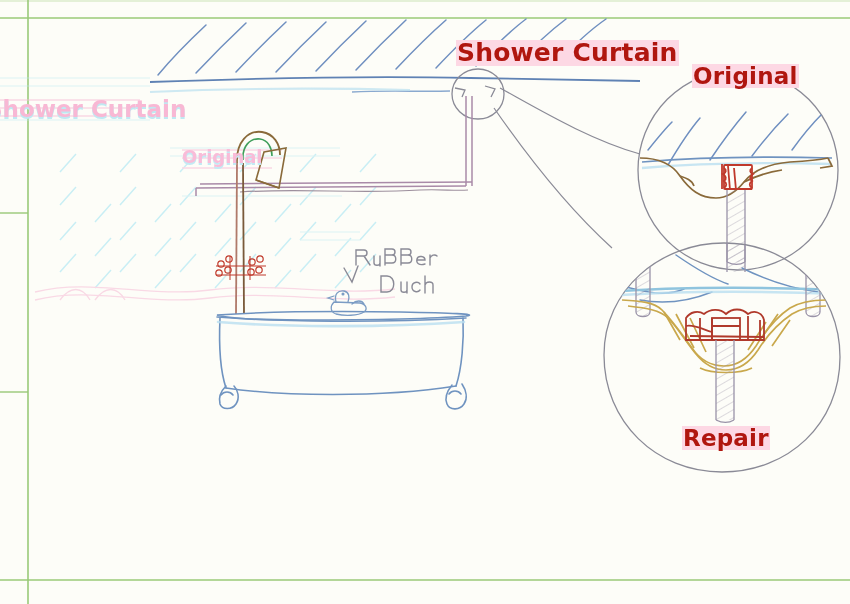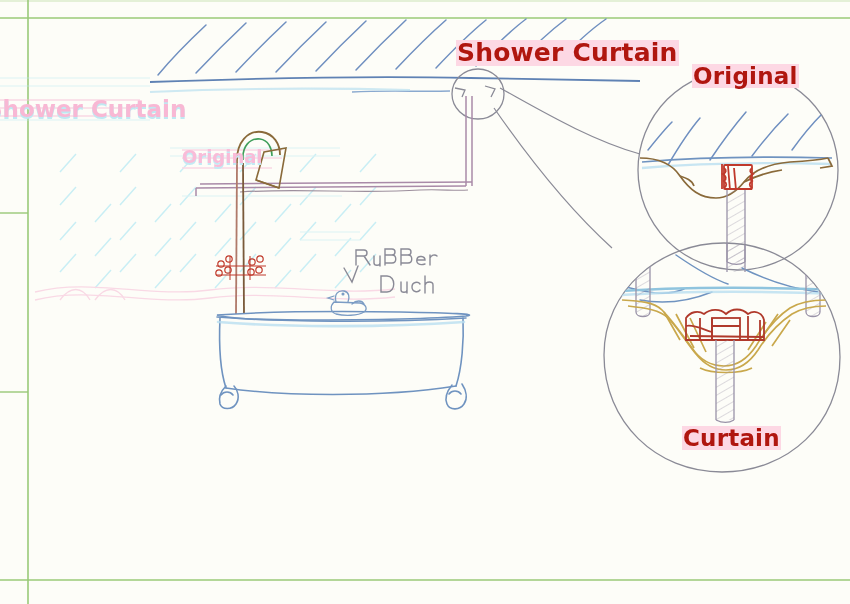--- a/index.html
+++ b/index.html
@@ -346,15 +346,15 @@
 
   </svg>
 
   <div class="ghost" id="ghost-shower-curtain">Shower Curtain</div>
   <div class="ghost" id="ghost-original">Original</div>
 
   <div class="lbl" id="lbl-shower-curtain">Shower Curtain</div>
 
   <div class="lbl" id="lbl-original">Original</div>
 
-  <div class="lbl" id="lbl-repair">Curtain</div>
+  <div class="lbl" id="lbl-repair">Repair</div>
 
 </div>
 
 </body></html>

